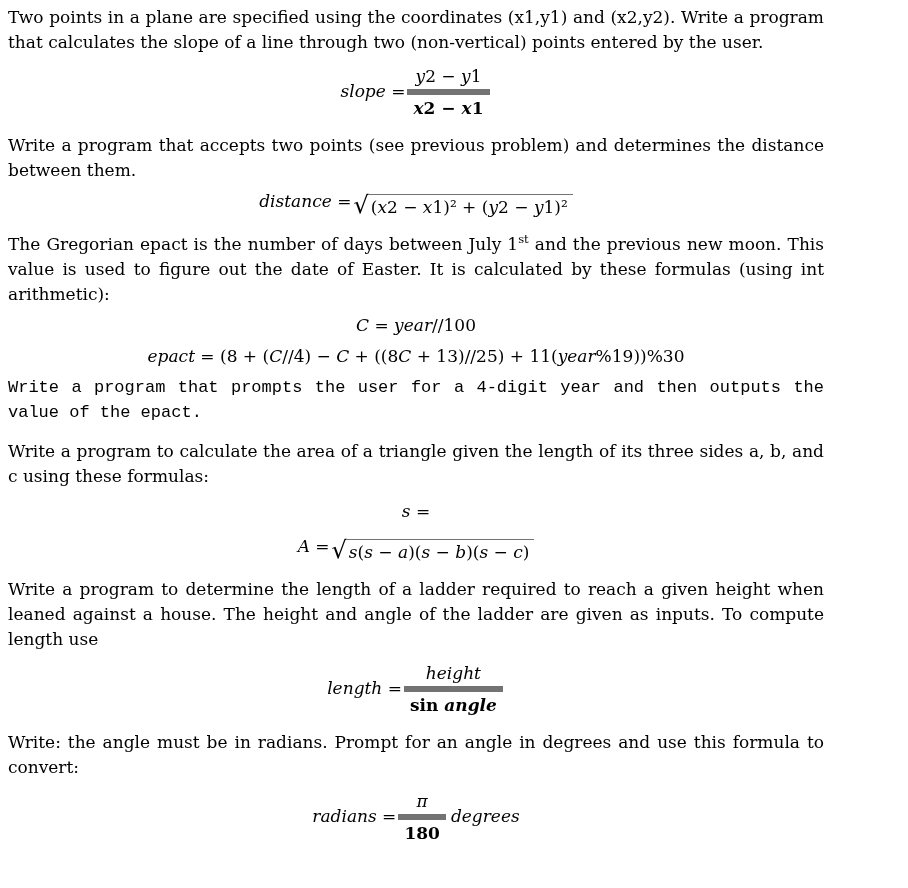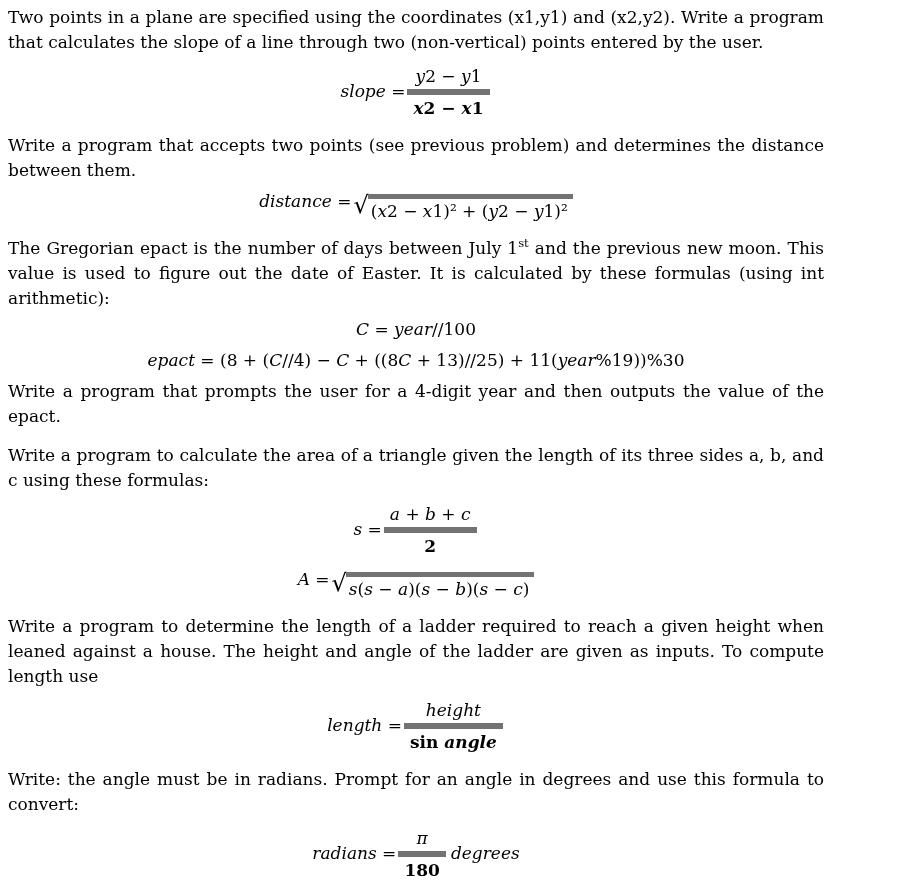--- a/index.html
+++ b/index.html
@@ -12,37 +12,37 @@
   }
   .page {
     width: 832px;
     min-height: 888px;
     padding: 5px 8px 8px 8px;
     font-size: 17px;
     line-height: 25px;
   }
   .para { margin: 0; text-align: justify; }
   .problem { margin-top: 14px; }
-  .after-formula { margin-top: 2px; }
+  .after-formula { margin-top: 2px; font-family: Liberation Mono, monospace; }
 
   .formula { margin: 10px 0; text-align: center; white-space: nowrap; }
   .formula.tight { margin: 6px 0; }
 
   .mi { font-style: italic; }
   .up { font-style: normal; }
   .lhs { }
   .suffix { margin-left: 3px; }
 
   .frac { display: inline-block; vertical-align: middle; text-align: center; margin: 0 2px; }
   .frac .num { display: block; padding: 0 6px 2px 6px; border-bottom: 6px solid #737373; line-height: 22px; }
   .frac .den { display: block; padding: 2px 6px 0 6px; line-height: 22px; font-weight: bold; }
 
   .sqrt { display: inline-flex; align-items: flex-start; vertical-align: -6px; margin-left: 2px; }
   .sqrt-sign { font-style: normal; font-size: 24px; line-height: 23px; margin-right: -1px; }
-  .radicand { border-top: 5px solid #737373; padding: 1px 5px 0 3px; line-height: 22px; text-align: center; }
+  .radicand { border-top: 1px solid #737373; padding: 1px 5px 0 3px; line-height: 22px; text-align: center; }
 
   sup { font-size: 68%; line-height: 0; }
 </style>
 </head>
 <body>
 
 <div class="page">
 
   <p class="para"><span>Two points in a plane are specified using the coordinates (x1,y1) and (x2,y2). Write a program that calculates the slope of a line through two (non-vertical) points entered by the user.</span></p>
 
@@ -67,21 +67,21 @@
 
   <div class="formula tight">
     <span class="mi math-run">epact<span class="up"> = (8 + (</span>C<span class="up">//4) − </span>C<span class="up"> + ((8</span>C<span class="up"> + 13)//25) + 11(</span>year<span class="up">%19))%30</span></span>
   </div>
 
   <p class="para after-formula"><span>Write a program that prompts the user for a 4-digit year and then outputs the value of the epact.</span></p>
 
   <p class="para problem"><span>Write a program to calculate the area of a triangle given the length of its three sides a, b, and c using these formulas:</span></p>
 
   <div class="formula">
-    <span class="mi math-run lhs">s<span class="up"> =</span></span><span class="frac"><span class="num mi math-run">a<span class="up"> + </span>b<span class="up"> + </span>c</span><span class="den mi math-run"><span class="up">2</span></span></span>
+    <span class="mi math-run lhs">s<span class="up"> =</span></span>
   </div>
 
   <div class="formula tight">
     <span class="mi math-run lhs">A<span class="up"> =</span></span><span class="sqrt">
         <span class="sqrt-sign">√</span>
         <span class="radicand mi math-run">s<span class="up">(</span>s<span class="up"> − </span>a<span class="up">)(</span>s<span class="up"> − </span>b<span class="up">)(</span>s<span class="up"> − </span>c<span class="up">)</span></span>
       </span>
   </div>
 
   <p class="para problem"><span>Write a program to determine the length of a ladder required to reach a given height when leaned against a house. The height and angle of the ladder are given as inputs. To compute length use</span></p>

